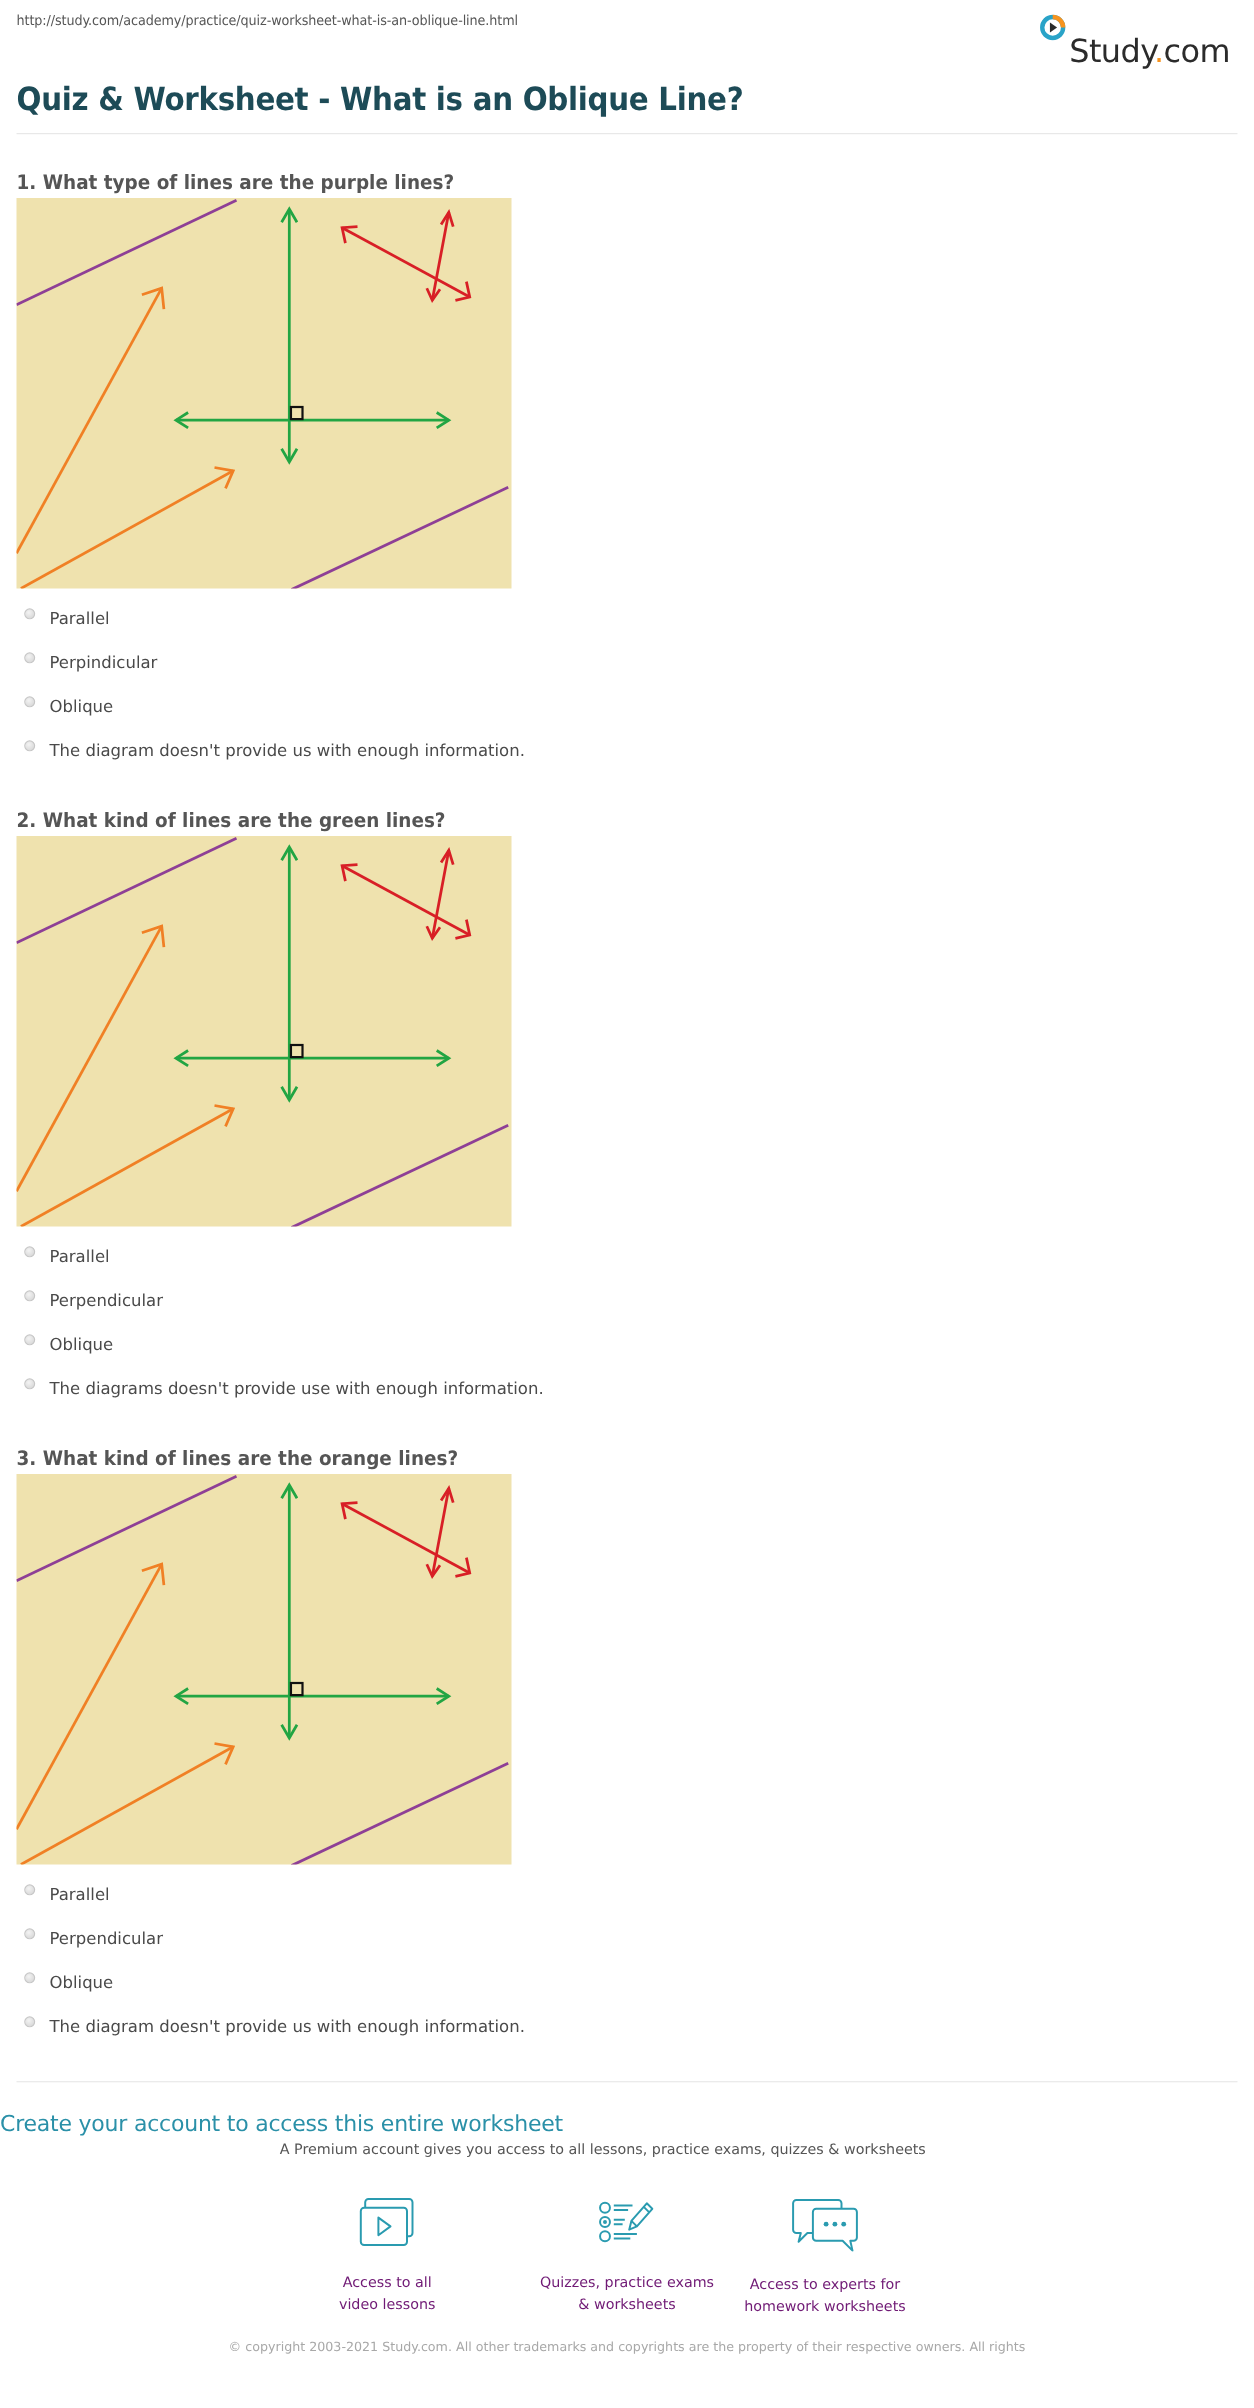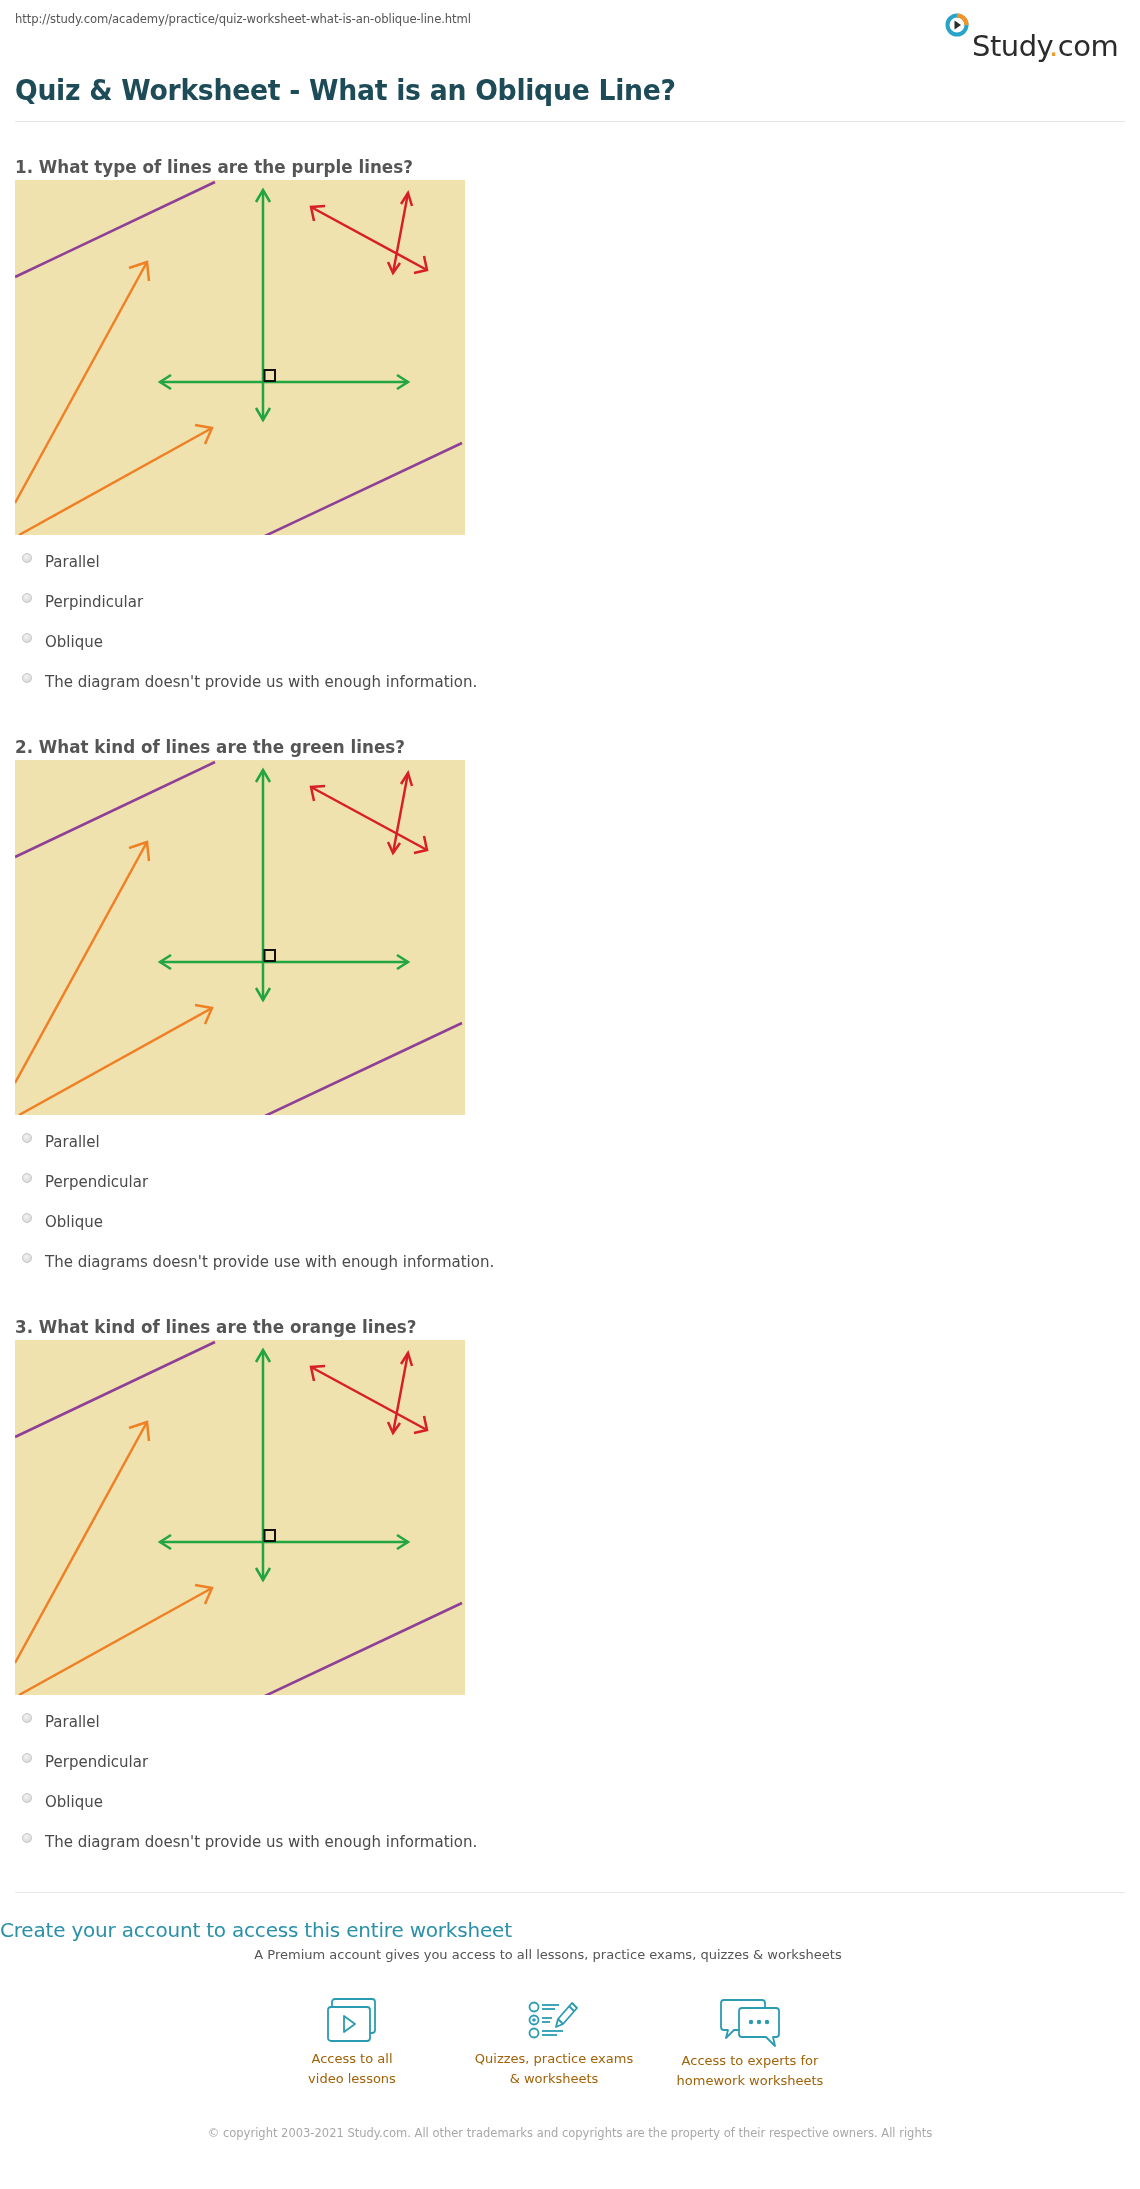--- a/index.html
+++ b/index.html
@@ -38,21 +38,21 @@
   .option-label { font-size: 15px; color: #4a4a4a; white-space: nowrap; }
   .cta-title {
     left: 0; width: 1140px; text-align: left; top: 1916px; font-size: 20px;
     color: #2a90a8; font-weight: normal; line-height: 28px; letter-spacing: -0.2px;
   }
   .cta-sub {
     left: 0; width: 1096px; text-align: center; top: 1946px; font-size: 13px; color: #555; line-height: 18px;
   }
   .feature { width: 200px; text-align: center; }
   .feature-icon { display: block; margin: 0 auto; }
-  .feature-label { font-size: 13px; color: #a16207; line-height: 20px; margin-top: 4px; text-align: center; }
+  .feature-label { font-size: 13px; color: #701a75; line-height: 20px; margin-top: 21px; text-align: center; }
   .copyright {
     left: 200px; width: 740px; text-align: center; top: 2124px; font-size: 11.5px; color: #a8a8a8; line-height: 19px;
   }
 </style>
 </head>
 <body>
 
 <div class="abs url">http://study.com/academy/practice/quiz-worksheet-what-is-an-oblique-line.html</div>
 
 <div class="abs logo">
@@ -207,21 +207,21 @@
     <rect x="11" y="2" width="43" height="34" rx="3" fill="#fff" stroke="#2a9bb0" stroke-width="1.8" transform="translate(-5,0)"></rect>
     <rect x="2" y="10" width="42" height="34" rx="3" fill="#fff" stroke="#2a9bb0" stroke-width="1.8"></rect>
     <path d="M18 19 L29 27 L18 35 Z" fill="none" stroke="#2a9bb0" stroke-width="1.8" stroke-linejoin="round"></path>
   </svg>
   <div class="feature-label">
     <div>Access to all</div>
     <div>video lessons</div>
   </div>
 </div>
 
-<div class="abs feature" style="left:454px; top:1997px">
+<div class="abs feature" style="left:470px; top:1997px">
   <svg class="feature-icon" width="56" height="48" viewBox="0 0 56 48">
     <circle cx="8" cy="10" r="4.5" fill="none" stroke="#2a9bb0" stroke-width="1.8"></circle>
     <circle cx="8" cy="23" r="4.5" fill="none" stroke="#2a9bb0" stroke-width="1.8"></circle>
     <circle cx="8" cy="23" r="1.8" fill="#2a9bb0"></circle>
     <circle cx="8" cy="36" r="4.5" fill="none" stroke="#2a9bb0" stroke-width="1.8"></circle>
     <line x1="16" y1="8" x2="33" y2="8" stroke="#2a9bb0" stroke-width="1.8"></line>
     <line x1="16" y1="12" x2="29" y2="12" stroke="#2a9bb0" stroke-width="1.8"></line>
     <line x1="16" y1="21" x2="26" y2="21" stroke="#2a9bb0" stroke-width="1.8"></line>
     <line x1="16" y1="25" x2="24" y2="25" stroke="#2a9bb0" stroke-width="1.8"></line>
     <line x1="16" y1="34" x2="37" y2="34" stroke="#2a9bb0" stroke-width="1.8"></line>

